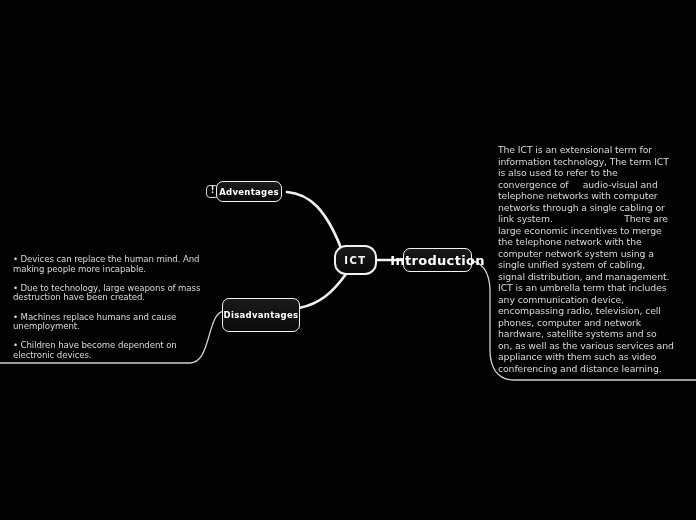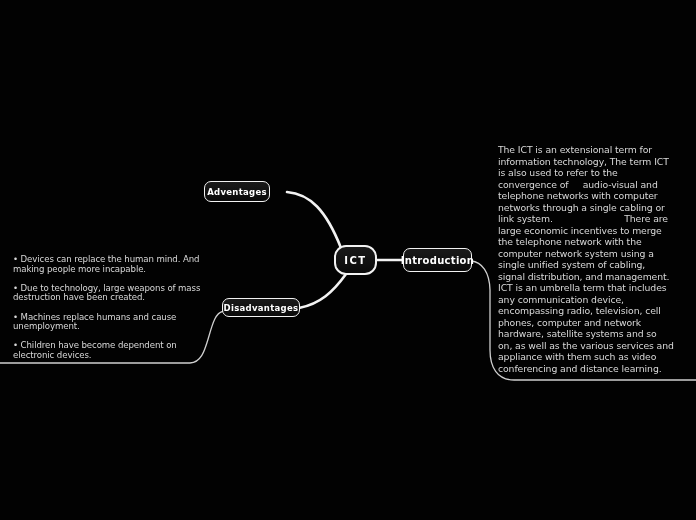--- a/index.html
+++ b/index.html
@@ -22,30 +22,30 @@
     display:flex;align-items:center;justify-content:center;
     white-space:nowrap;
     cursor:default;
   }
   .node-root{
     left:334px;top:245px;width:43px;height:30px;
     border-width:2px;border-radius:12px;
     font-size:10px;letter-spacing:1.5px;
   }
   .node-advantages{
-    left:204px;top:181px;width:66px;height:21px;
+    left:216px;top:181px;width:66px;height:21px;
     font-size:8.5px;letter-spacing:0.3px;
   }
   .node-disadvantages{
-    left:222px;top:298px;width:78px;height:19px;
+    left:222px;top:298px;width:78px;height:34px;
     font-size:8.5px;letter-spacing:0.3px;text-align:center;
   }
   .node-introduction{
     left:403px;top:248px;width:69px;height:24px;
-    font-size:10px;letter-spacing:0.3px;
+    font-size:13px;letter-spacing:0.3px;
   }
   .badge{
     position:absolute;
     left:206px;top:185px;width:13px;height:13px;
     box-sizing:border-box;
     border:1.3px solid #d9d9d9;
     border-radius:4px;
     color:#e8e8e8;
     font-size:8px;font-weight:bold;line-height:10px;
     text-align:center;

